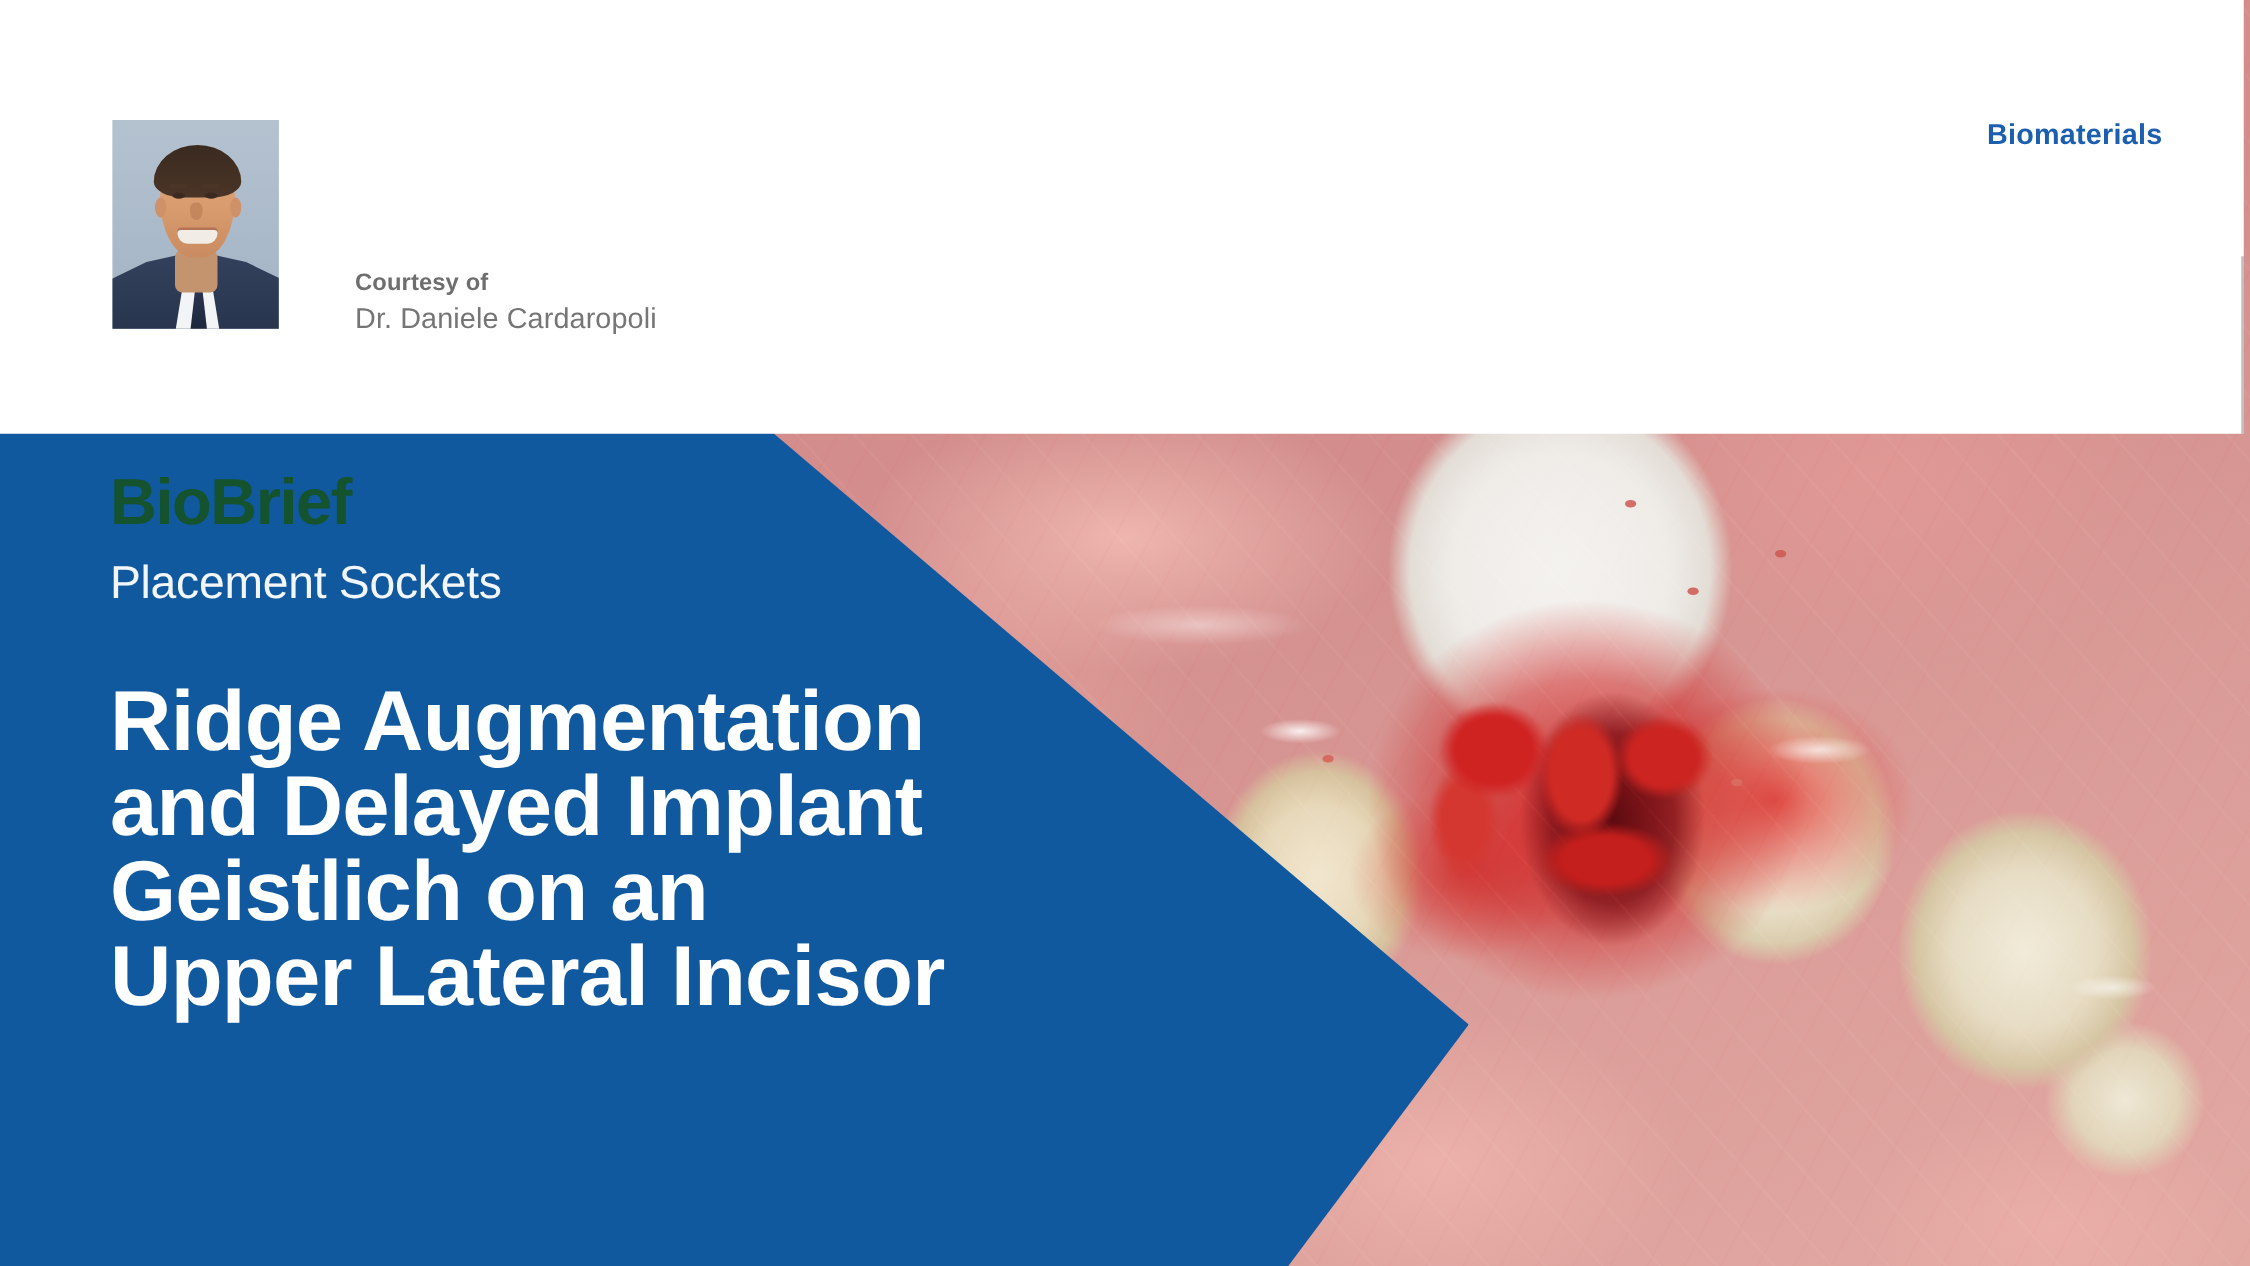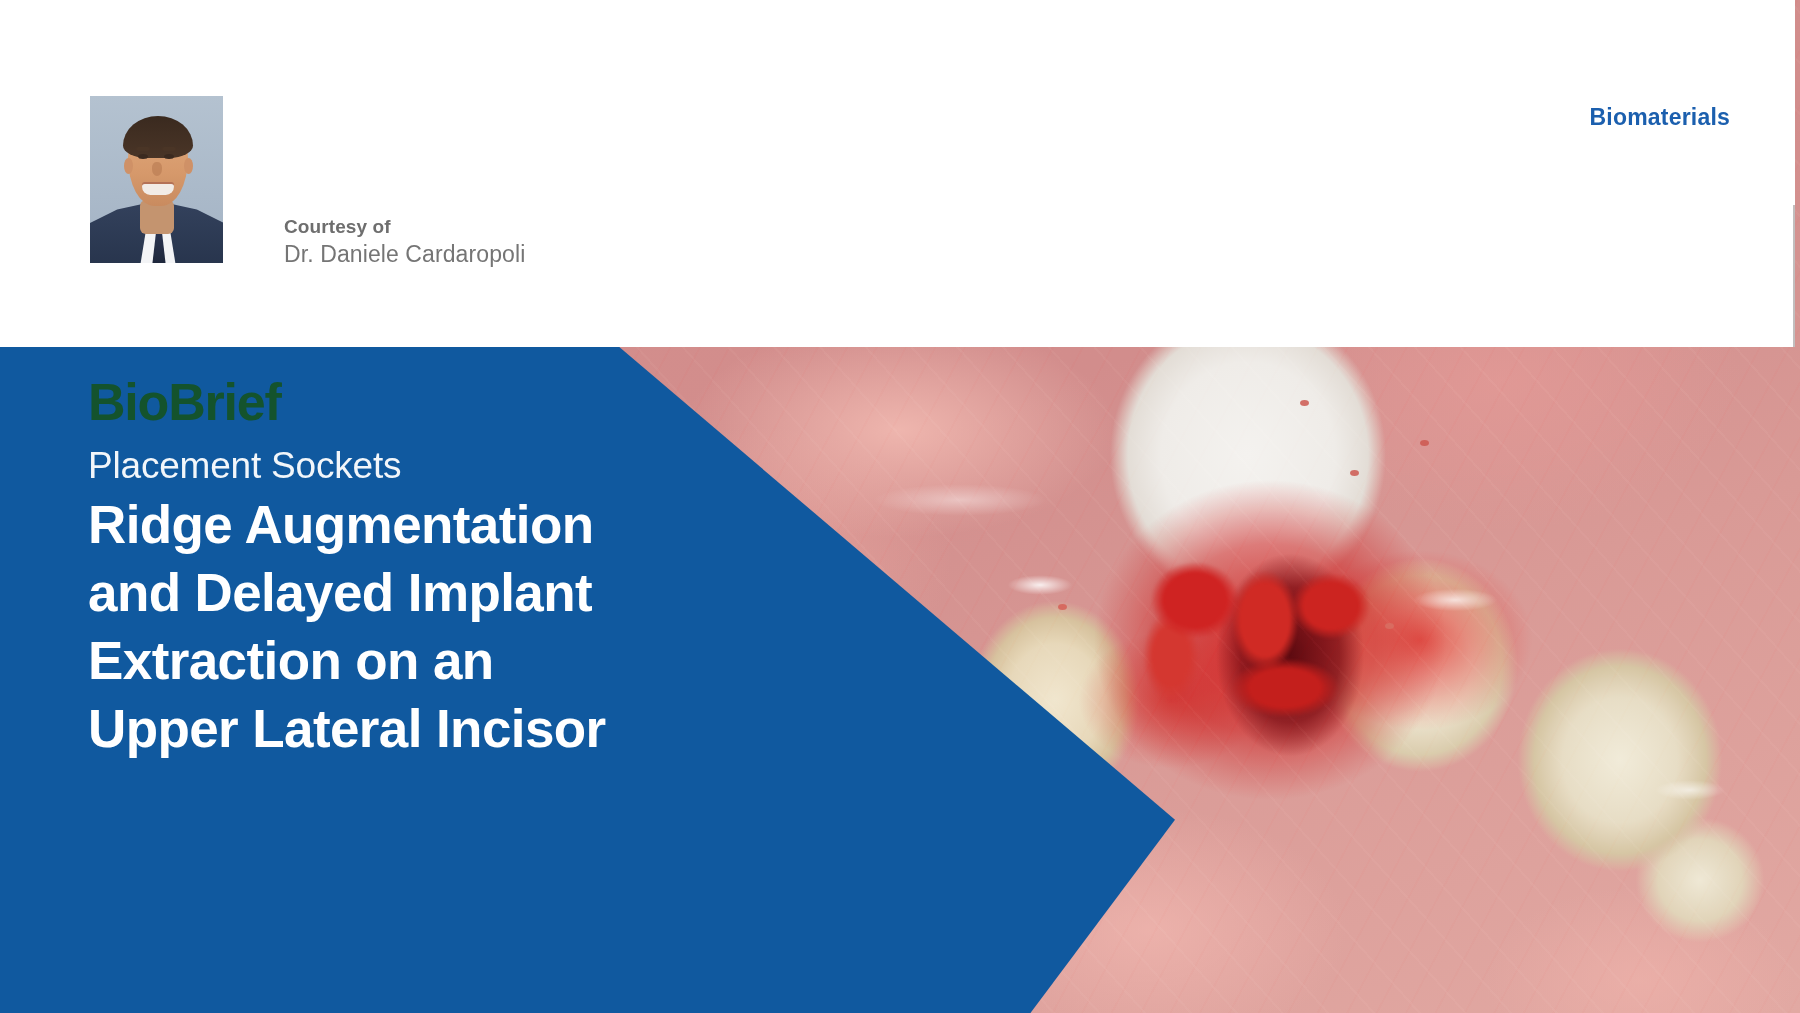--- a/index.html
+++ b/index.html
@@ -208,21 +208,21 @@
     line-height:60px;
     display:block;
   }
   .logo .sub{
     font-size:23px;
     font-weight:bold;
     color:#1b5fae;
     letter-spacing:.2px;
     line-height:30px;
     display:block;
-    margin-top:12px;
+    margin-top:2px;
   }
 
   
   .blue-panel{
     position:absolute;
     left:0; top:297px;
     width:1175px; height:716px;
     background:#10599f;
     clip-path:polygon(0% 0%, 47.7% 0%, 100% 73%, 87.7% 100%, 0% 100%);
     z-index:3;
@@ -245,21 +245,22 @@
   }
   .sockets{
     font-size:37px;
     font-weight:400;
     line-height:50px;
     letter-spacing:-.2px;
     color:#f2f6fa;
     margin-top:2px;
   }
   .headline{
-    font-size:53px;
+    margin-top:52px;
+    font-size:68px;
     font-weight:bold;
     line-height:68px;
     letter-spacing:-.6px;
     color:#ffffff;
   }
   .headline .ln{ display:block; white-space:nowrap; }
 </style>
 </head>
 <body>
 
@@ -307,18 +308,18 @@
   <div class="logo">
     <span class="sub">Biomaterials</span>
   </div>
 
   <div class="title-block">
     <div class="biobrief">BioBrief</div>
     <div class="sockets">Placement Sockets</div>
     <div class="headline">
       <span class="ln">Ridge Augmentation</span>
       <span class="ln">and Delayed Implant</span>
-      <span class="ln">Extraction on an</span>
+      <span class="ln">Geistlich on an</span>
       <span class="ln">Upper Lateral Incisor</span>
     </div>
   </div>
 
 </div>
 
 </body></html>

